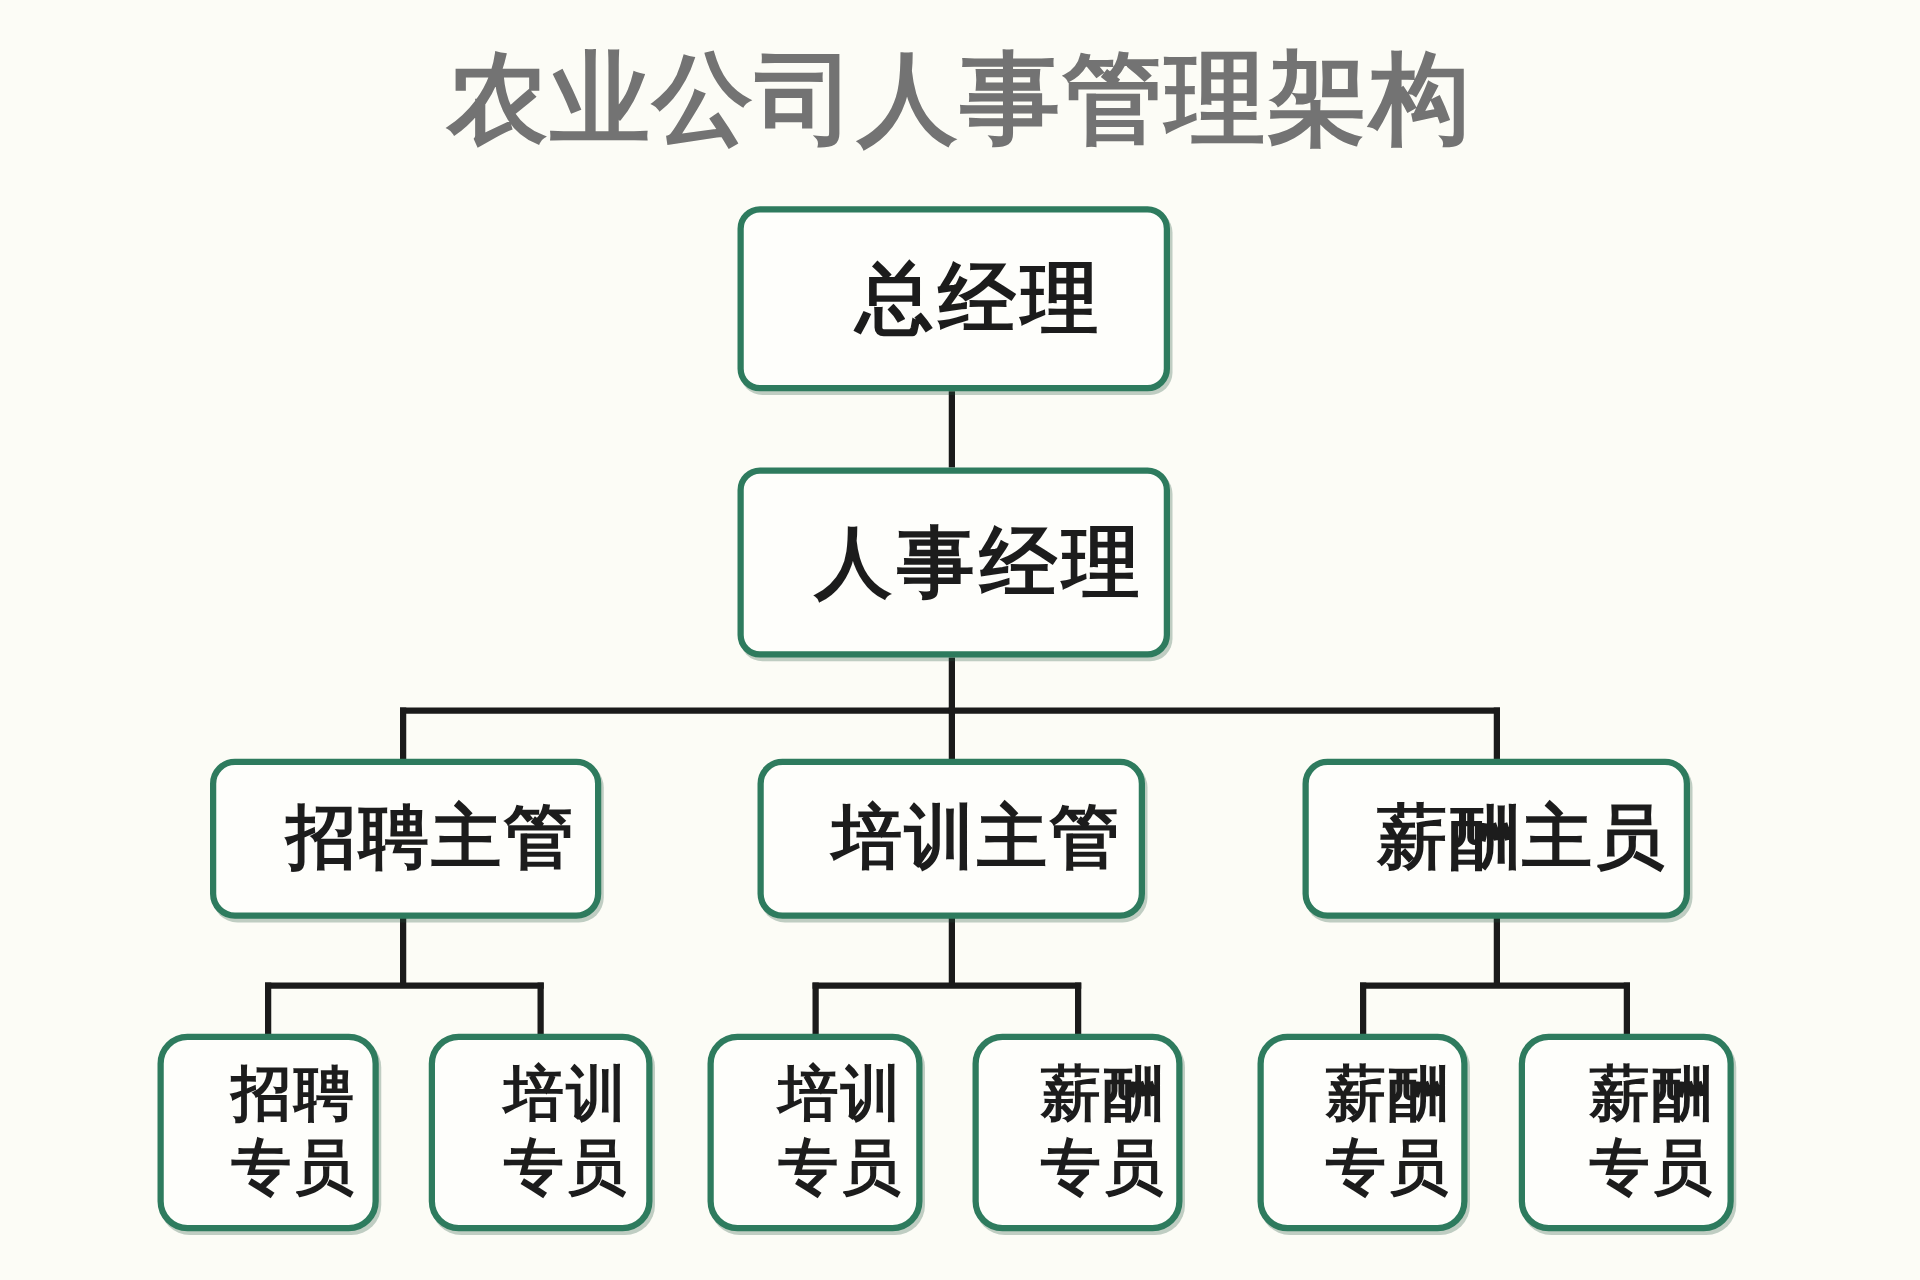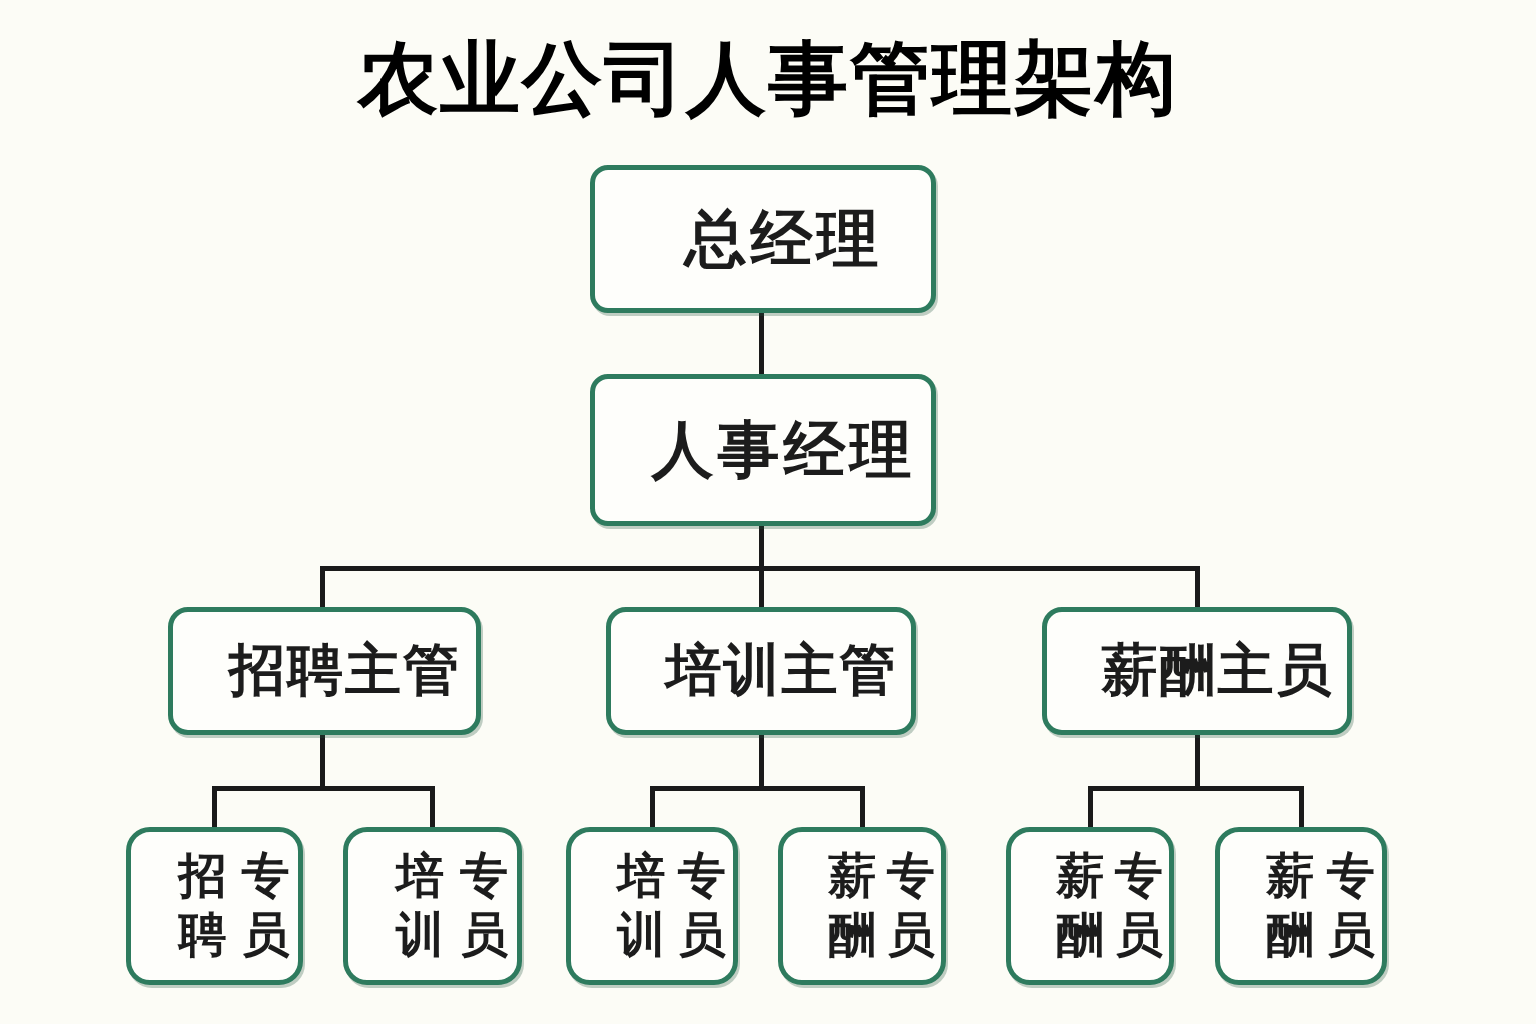--- a/index.html
+++ b/index.html
@@ -18,21 +18,21 @@
   }
   .title {
     position: absolute;
     left: 0;
     top: 26px;
     width: 100%;
     text-align: center;
     font-size: 80px;
     font-weight: 900;
     letter-spacing: 2px;
-    color: #000000;
+    color: #737373;
   }
   .line {
     position: absolute;
     background: #1a1a1a;
     z-index: 1;
   }
   .node {
     position: absolute;
     box-sizing: border-box;
     background: #fefefb;
@@ -42,21 +42,21 @@
     align-items: center;
     justify-content: center;
     font-weight: 900;
     color: #1c1c1c;
     z-index: 2;
     text-align: center;
     padding-left: 41px;
   }
   .lvl12 { border-radius: 18px; font-size: 62px; letter-spacing: 4px; }
   .lvl3  { border-radius: 20px; font-size: 56px; letter-spacing: 2px; }
-  .leaf  { border-radius: 24px; font-size: 48px; line-height: 1.22; flex-direction: row; letter-spacing: 2px; }
+  .leaf  { border-radius: 24px; font-size: 48px; line-height: 1.22; flex-direction: column; letter-spacing: 2px; }
   .leaf span { display: block; }
 </style>
 </head>
 <body>
 
 <div id="stage">
 
   <div class="title">农业公司人事管理架构</div>
 
   <div class="line" style="left:759px;  top:313px; width:5px;   height:61px;"></div>

